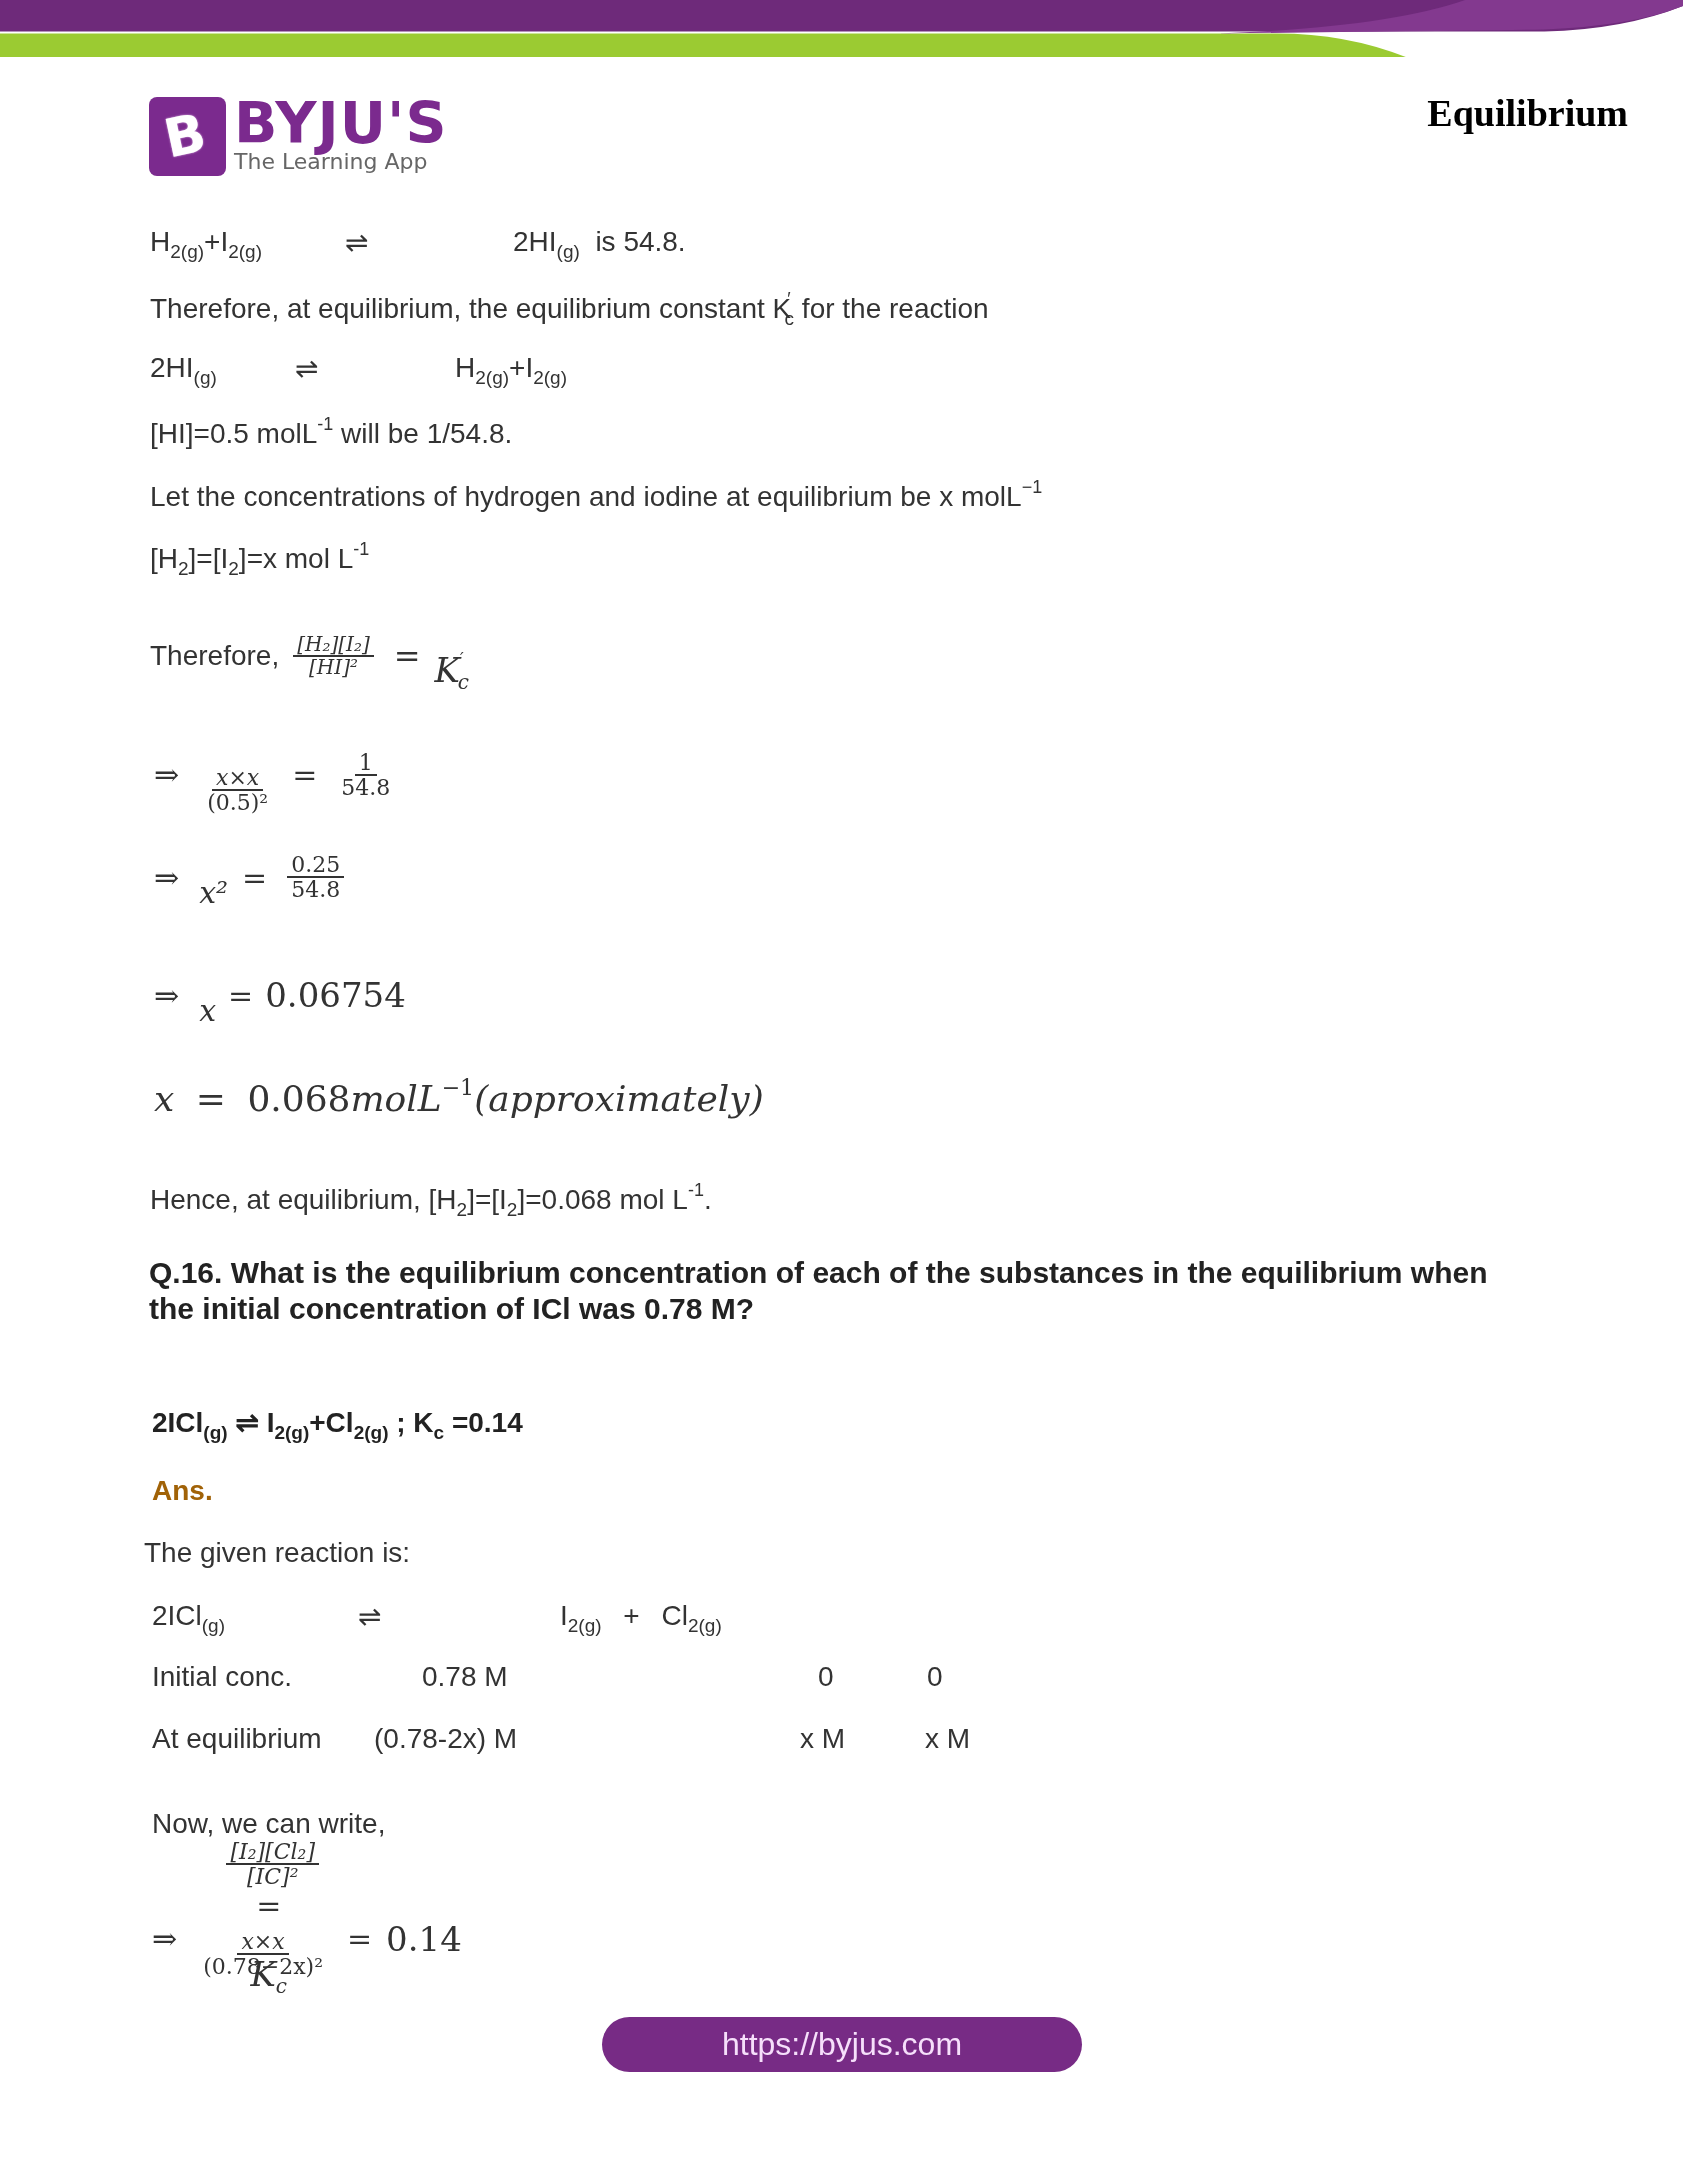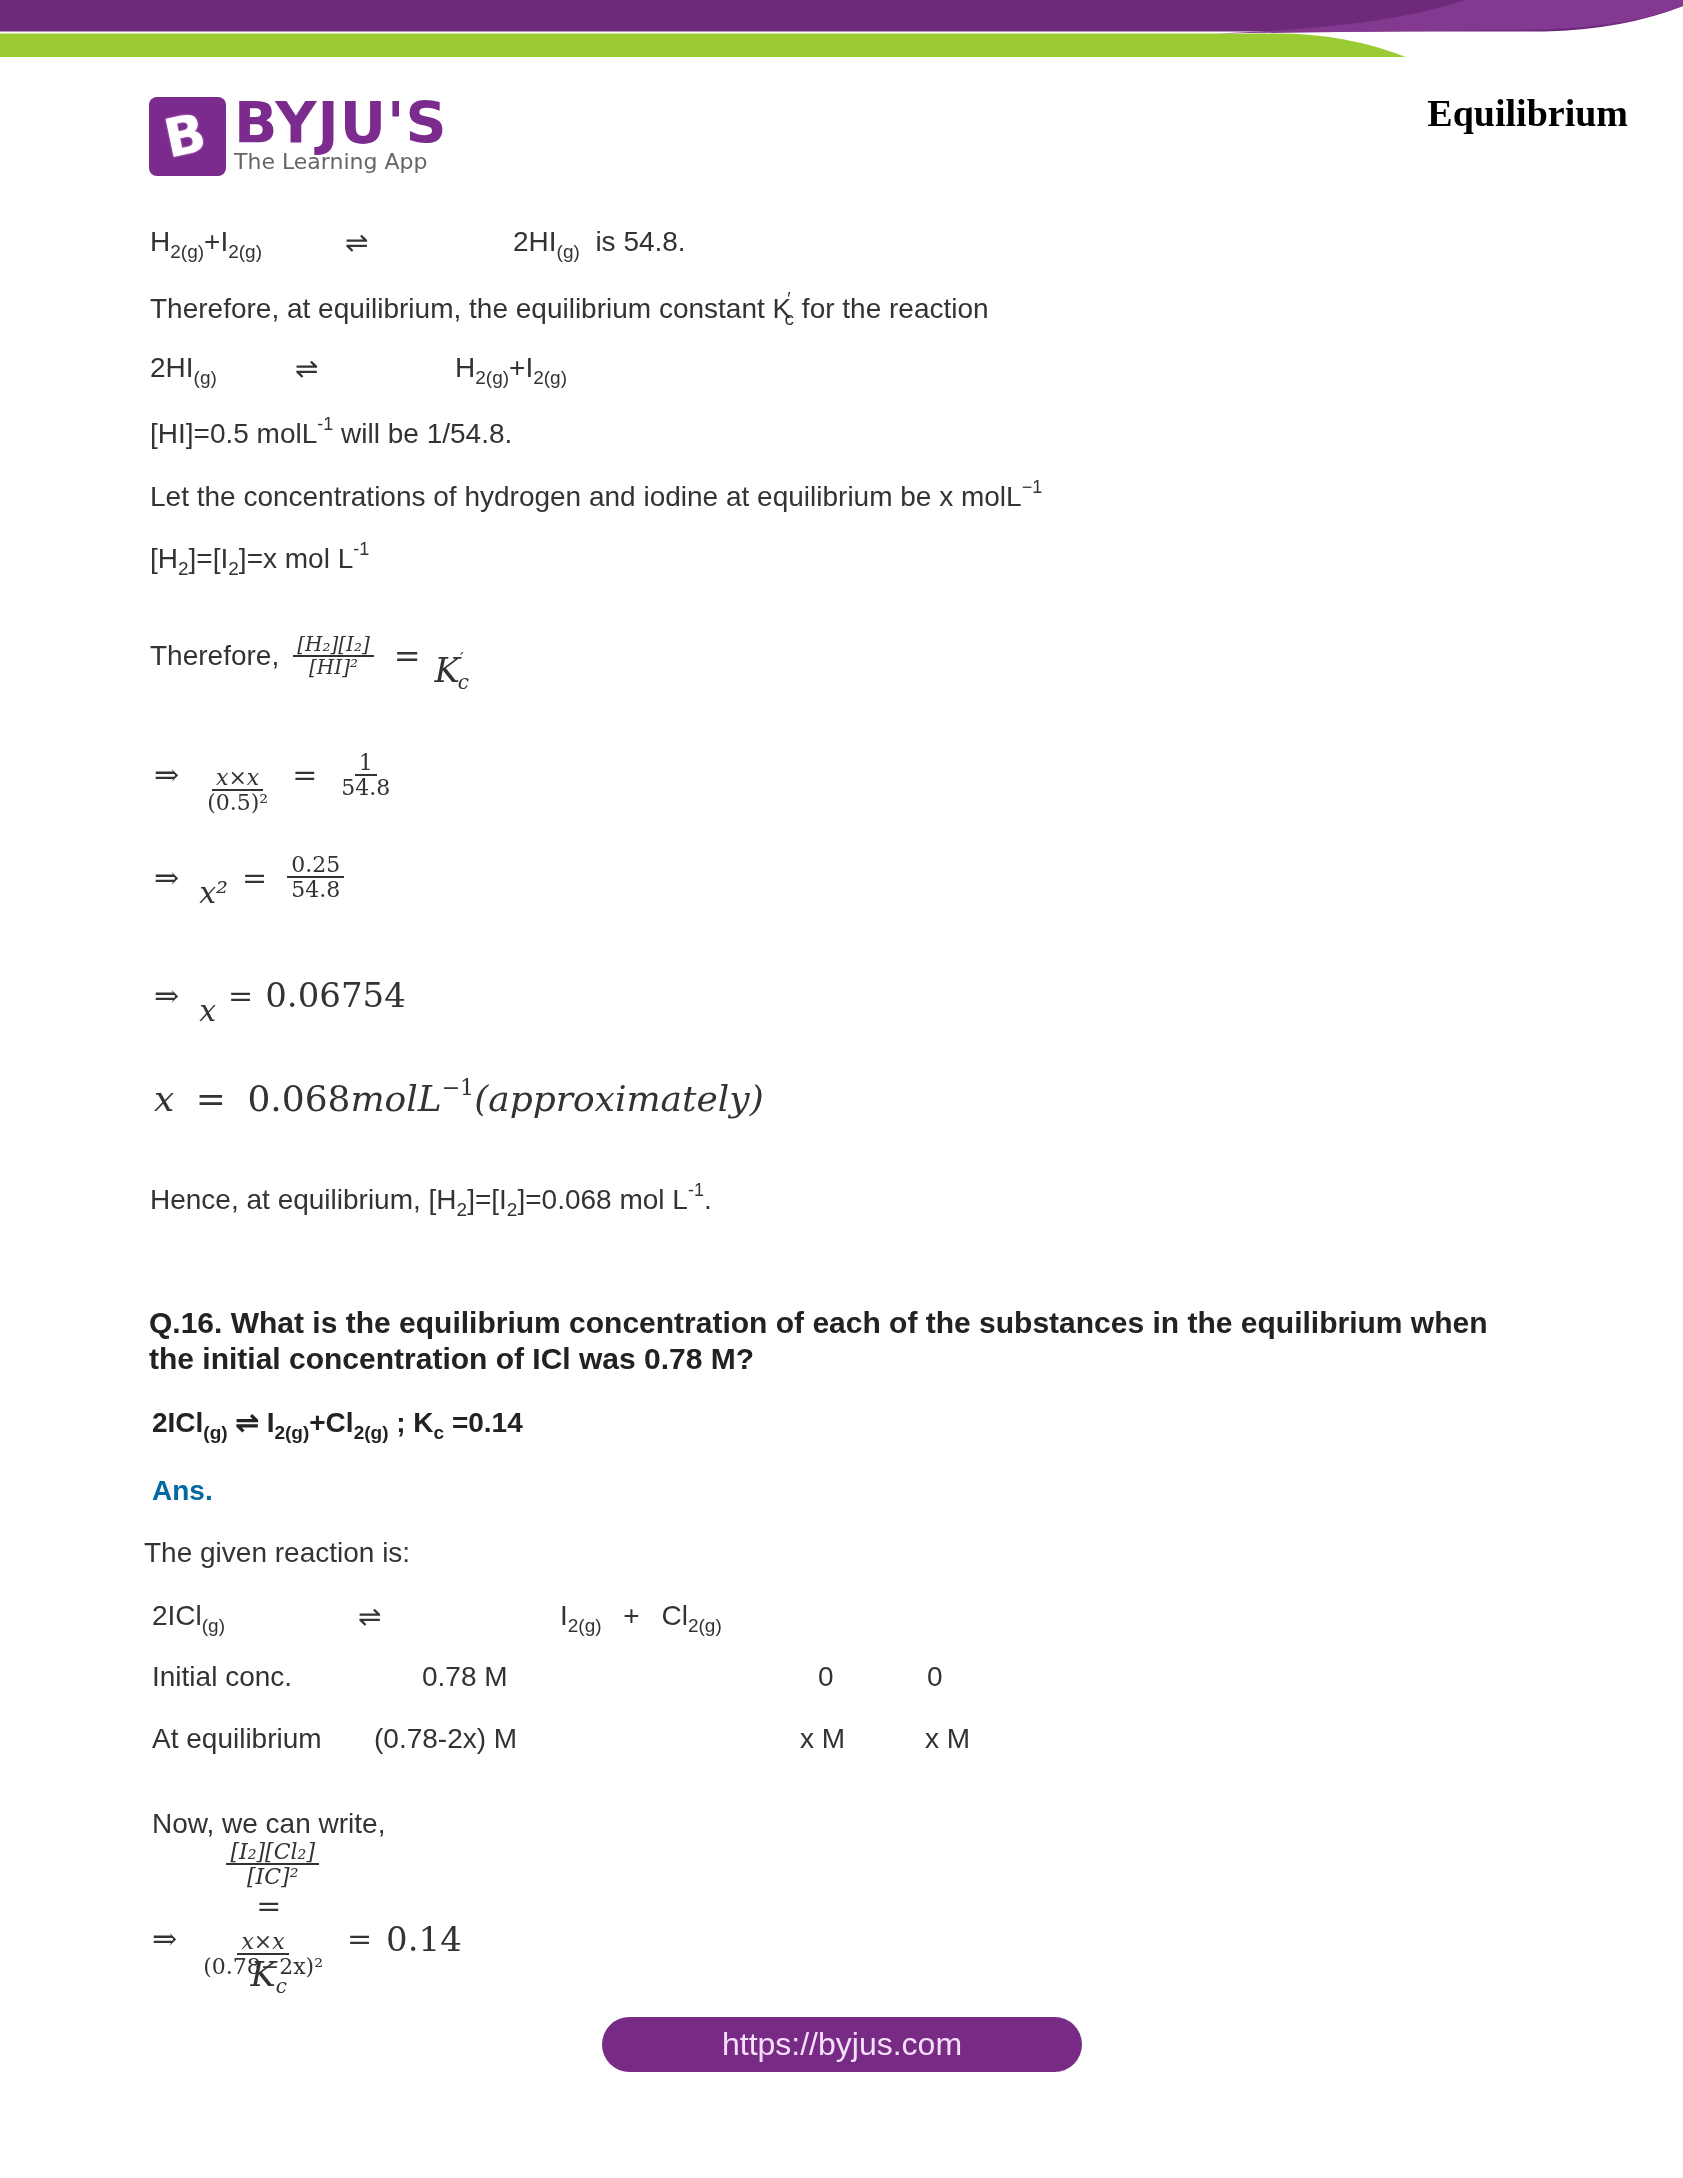--- a/index.html
+++ b/index.html
@@ -127,30 +127,30 @@
 <div class="t math" style="left:154px; top:1075px; font-size:36px;">
   <span class="mi">x</span>
   <span style="margin:0 10px;">=</span>
   <span>0.068</span><span class="mi">molL</span><sup style="font-size:22px; vertical-align:16px;">−1</sup><span class="mi">(approximately)</span>
 </div>
 
 <div class="t" style="left:150px; top:1180px;">
   <span>Hence, at equilibrium, [H</span><sub>2</sub><span>]=[I</span><sub>2</sub><span>]=0.068 mol L</span><sup>-1</sup><span>.</span>
 </div>
 
-<div class="q" style="top:1305px;">
+<div class="q" style="top:1255px;">
   <div>Q.16. What is the equilibrium concentration of each of the substances in the equilibrium when</div>
   <div>the initial concentration of ICl was 0.78 M?</div>
 </div>
 
 <div class="t" style="left:152px; top:1406px; font-weight:bold; color:#222;">
   <span>2ICl</span><sub>(g)</sub><span> ⇌ </span><span>I</span><sub>2(g)</sub><span>+Cl</span><sub>2(g)</sub><span> ;  K</span><sub>c</sub><span> =0.14</span>
 </div>
 
-<div class="t" style="left:152px; top:1475px; font-weight:bold; color:#0369a1;">Ans.</div>
+<div class="t" style="left:152px; top:1475px; font-weight:bold; color:#a16207;">Ans.</div>
 
 <div class="t" style="left:144px; top:1537px;">The given reaction is:</div>
 
 <div class="t" style="left:152px; top:1600px;">
   <span>2ICl</span><sub>(g)</sub>
 </div>
 <div class="t" style="left:358px; top:1600px;">⇌</div>
 <div class="t" style="left:560px; top:1600px;">
   <span>I</span><sub>2(g)</sub>
   <span style="margin:0 14px 0 14px;">+</span>

